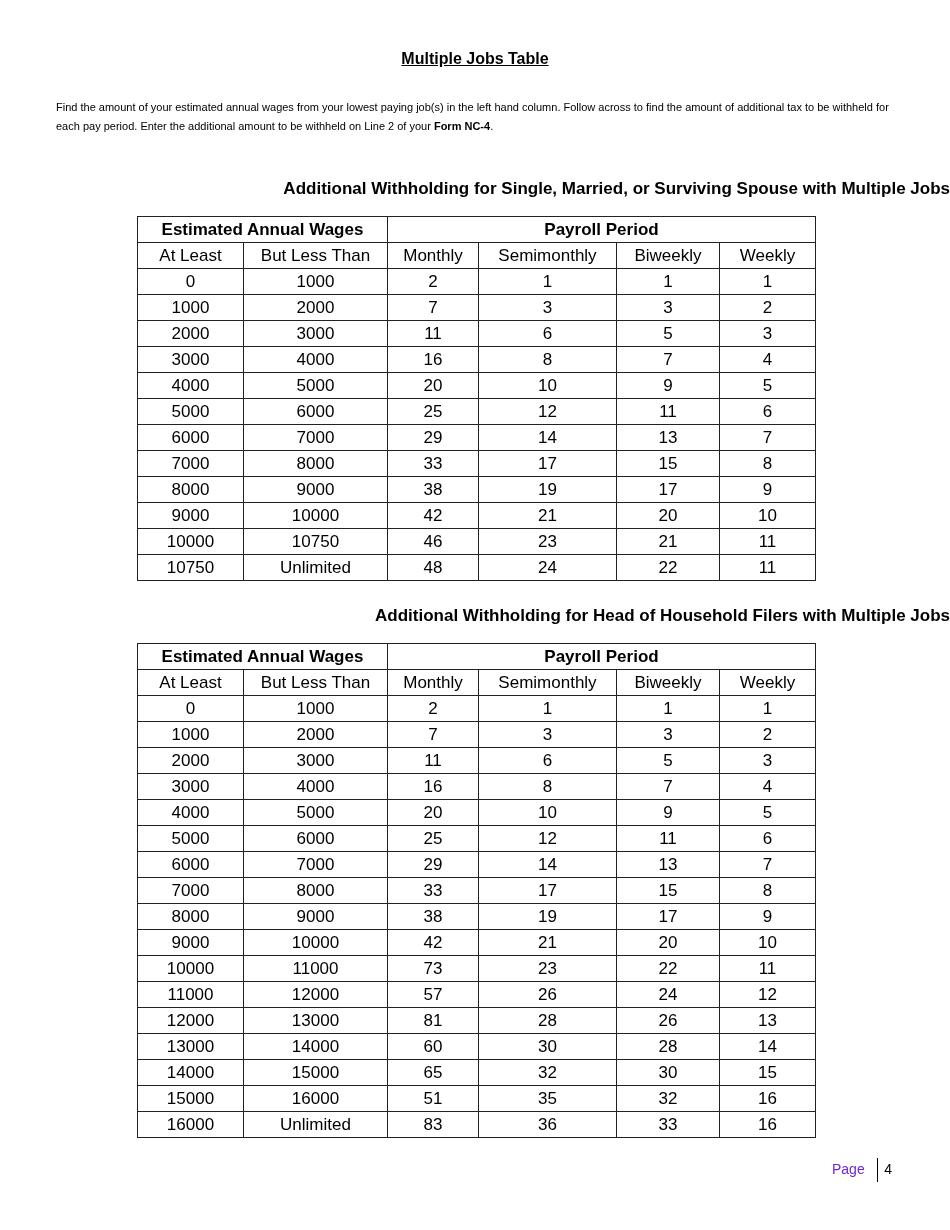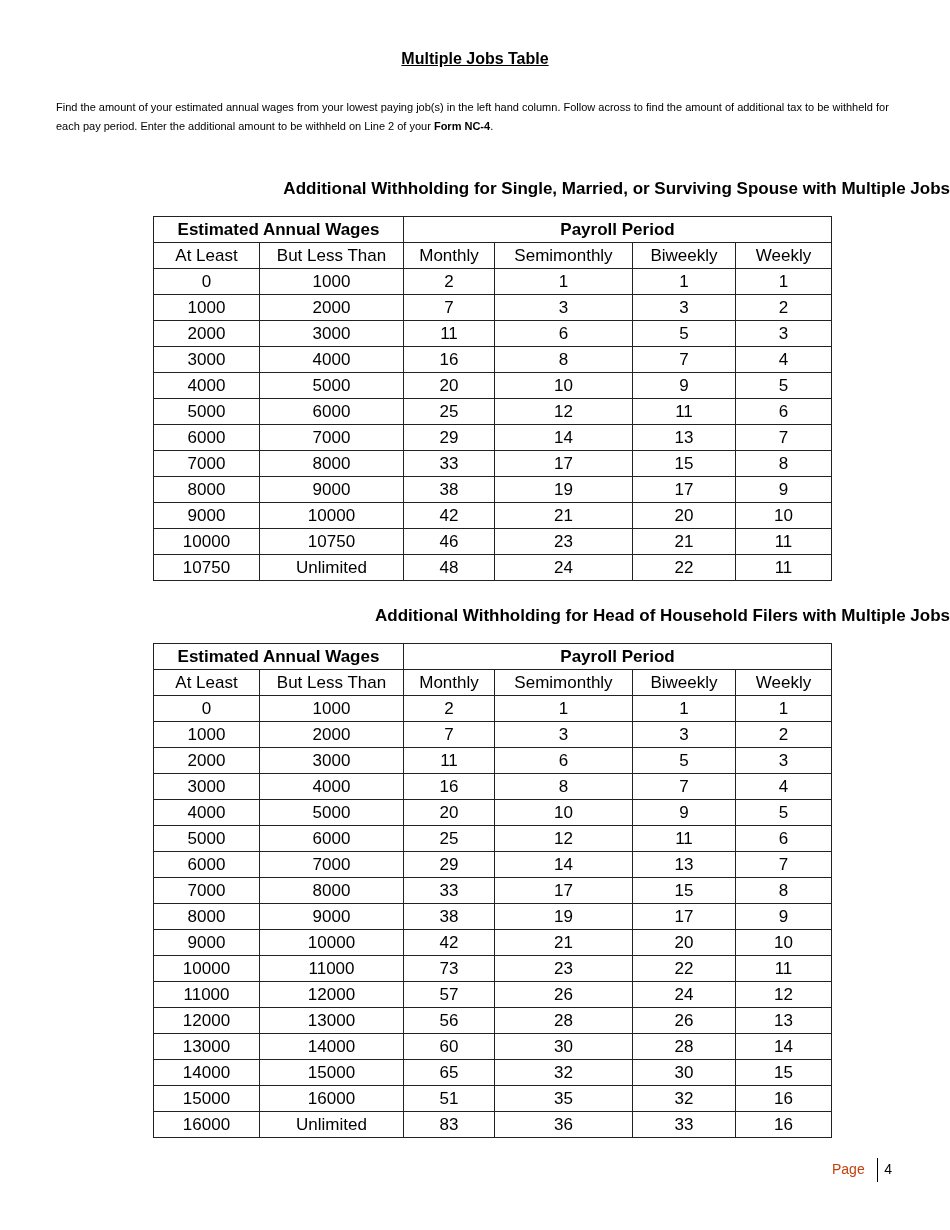--- a/index.html
+++ b/index.html
@@ -1,26 +1,26 @@
 <!DOCTYPE html>
 <html><head>
 <meta charset="utf-8">
 <style>
   html, body { margin: 0; padding: 0; background: #ffffff; }
   body { width: 950px; height: 1230px; position: relative; font-family: "Liberation Sans", sans-serif; color: #000; overflow: hidden; }
   .title { position: absolute; top: 50px; left: 0; width: 950px; text-align: center; font-size: 16px; font-weight: bold; text-decoration: underline; }
   .intro { position: absolute; top: 98px; left: 56px; width: 842px; font-size: 11px; line-height: 18.5px; }
   .intro b { font-weight: bold; }
   .subtitle { position: absolute; left: 0; width: 950px; text-align: right; font-size: 17px; font-weight: bold; }
-  table.mj { position: absolute; left: 137px; border-collapse: collapse; font-size: 17px; margin-left: 16px; }
+  table.mj { position: absolute; left: 137px; border-collapse: collapse; font-size: 17px; }
   table.mj td, table.mj th { border: 1.5px solid #222; padding: 0; height: 25px; text-align: center; font-weight: normal; }
   table.mj th.grp { font-weight: bold; }
   .c1 { width: 105px; } .c2 { width: 143px; } .c3 { width: 90px; } .c4 { width: 137px; } .c5 { width: 102px; } .c6 { width: 95px; }
   .footer { position: absolute; top: 1158px; left: 832px; font-size: 14px; }
-  .footer .pg { color: #c2410c; }
+  .footer .pg { color: #6d28d9; }
   .footer .bar { display: inline-block; width: 1.5px; height: 24px; background: #000; vertical-align: middle; margin: 0 6px 0 12px; }
 </style>
 </head>
 <body>
 
 <div class="title">Multiple Jobs Table</div>
 
 <div class="intro"><span>Find the amount of your estimated annual wages from your lowest paying job(s) in the left hand column.  Follow across to find the amount of additional tax to be withheld for each pay period.  Enter the additional amount to be withheld on Line 2 of your </span><b>Form NC-4</b><span>.</span></div>
 
 <div class="subtitle" style="top:179px;">Additional Withholding for Single, Married, or Surviving Spouse with Multiple Jobs</div>
@@ -244,21 +244,21 @@
         <td class="c1">11000</td>
         <td class="c2">12000</td>
         <td class="c3">57</td>
         <td class="c4">26</td>
         <td class="c5">24</td>
         <td class="c6">12</td>
       </tr>
       <tr>
         <td class="c1">12000</td>
         <td class="c2">13000</td>
-        <td class="c3">56</td>
+        <td class="c3">81</td>
         <td class="c4">28</td>
         <td class="c5">26</td>
         <td class="c6">13</td>
       </tr>
       <tr>
         <td class="c1">13000</td>
         <td class="c2">14000</td>
         <td class="c3">60</td>
         <td class="c4">30</td>
         <td class="c5">28</td>

